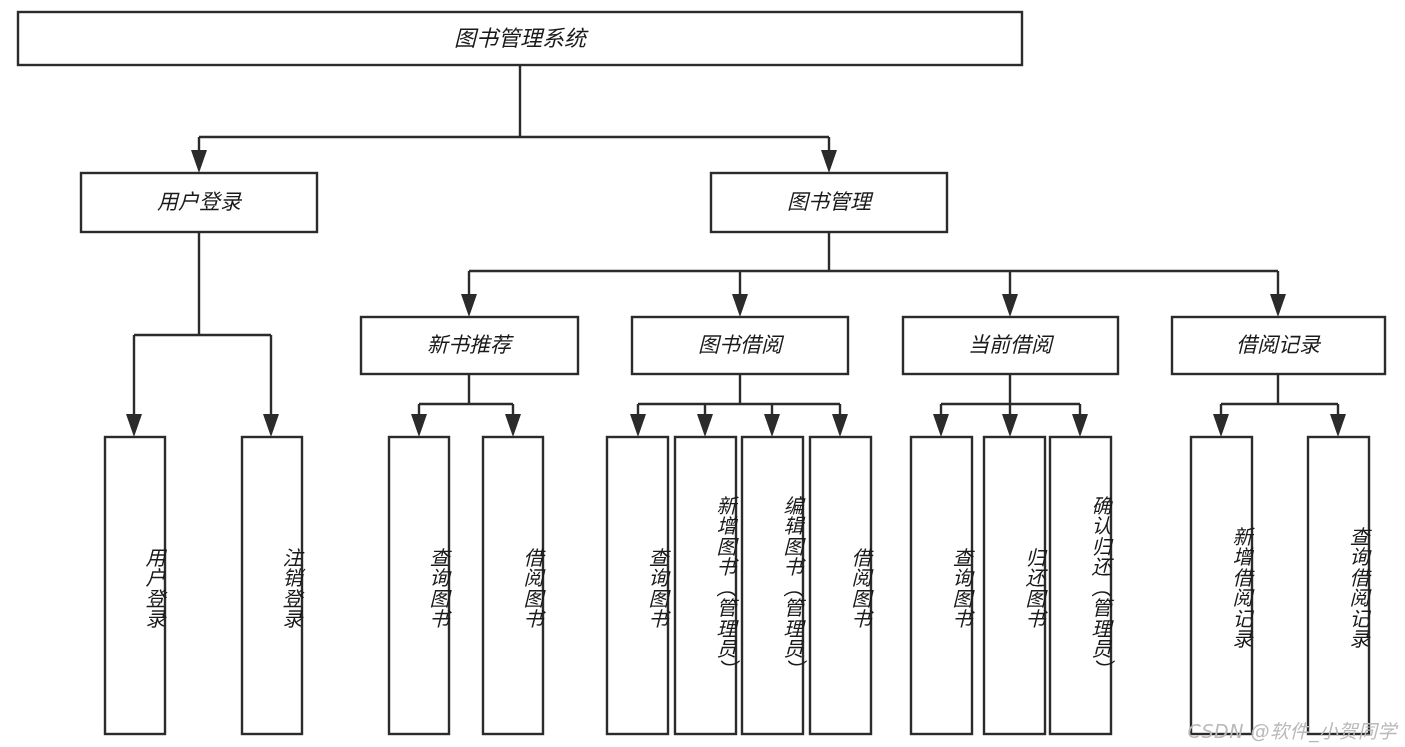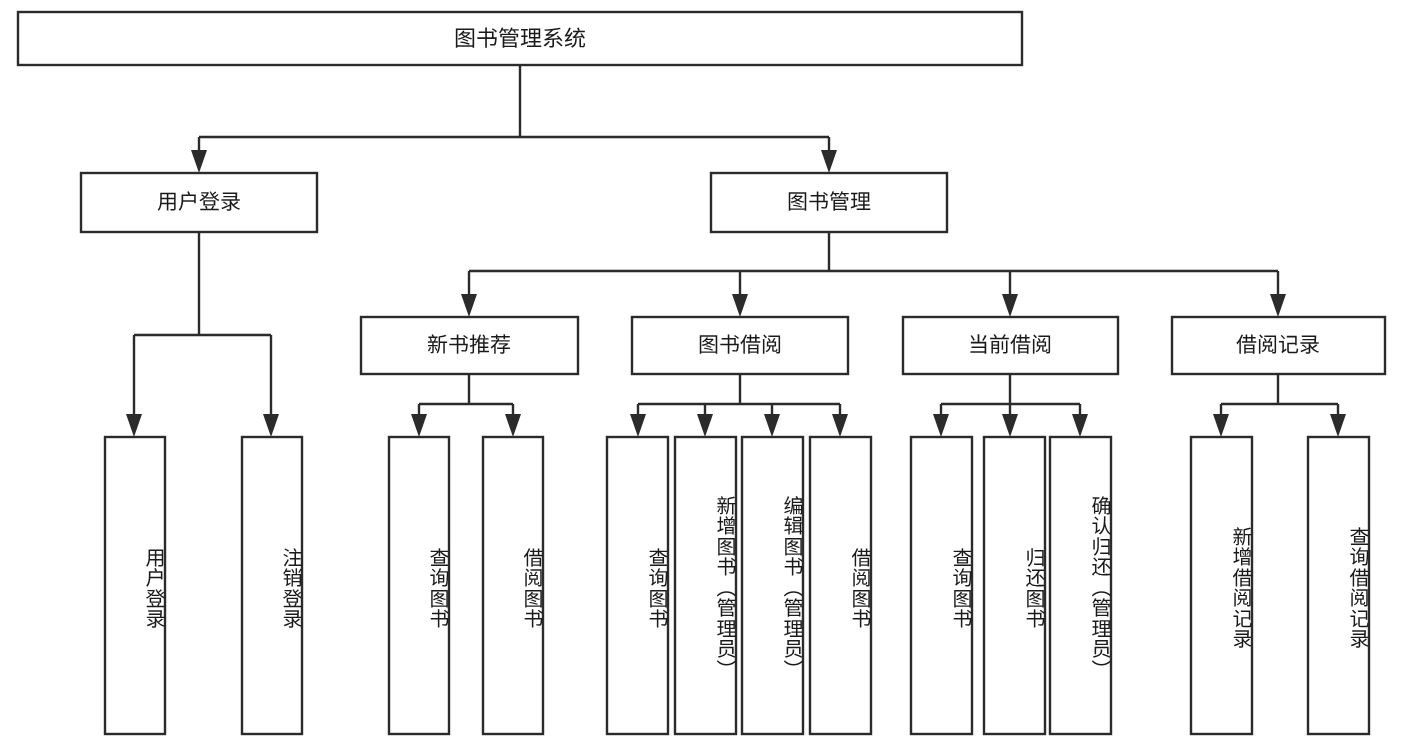--- a/index.html
+++ b/index.html
@@ -10,20 +10,21 @@
   }
   body {
     font-family: "DejaVu Sans", "Liberation Sans", sans-serif;
   }
   #diagram-root {
     position: relative;
     width: 1405px;
     height: 747px;
     background: #ffffff;
     overflow: hidden;
+    font-style: italic;
   }
   svg#flowchart {
     position: absolute;
     left: 0;
     top: 0;
     width: 1405px;
     height: 747px;
     display: block;
   }
   .node-rect {
@@ -252,14 +253,15 @@
 
     <g>
       <rect class="node-rect" x="1308" y="437" width="61" height="297"></rect>
       <foreignObject class="leaf-label-fo" x="1308" y="437" width="61" height="297">
         <div xmlns="http://www.w3.org/1999/xhtml" class="leaf-label-inner">查询借阅记录</div>
       </foreignObject>
     </g>
 
   </svg>
 
+  <div id="watermark">CSDN @软件_小贺同学</div>
 
 </div>
 
 </body></html>

